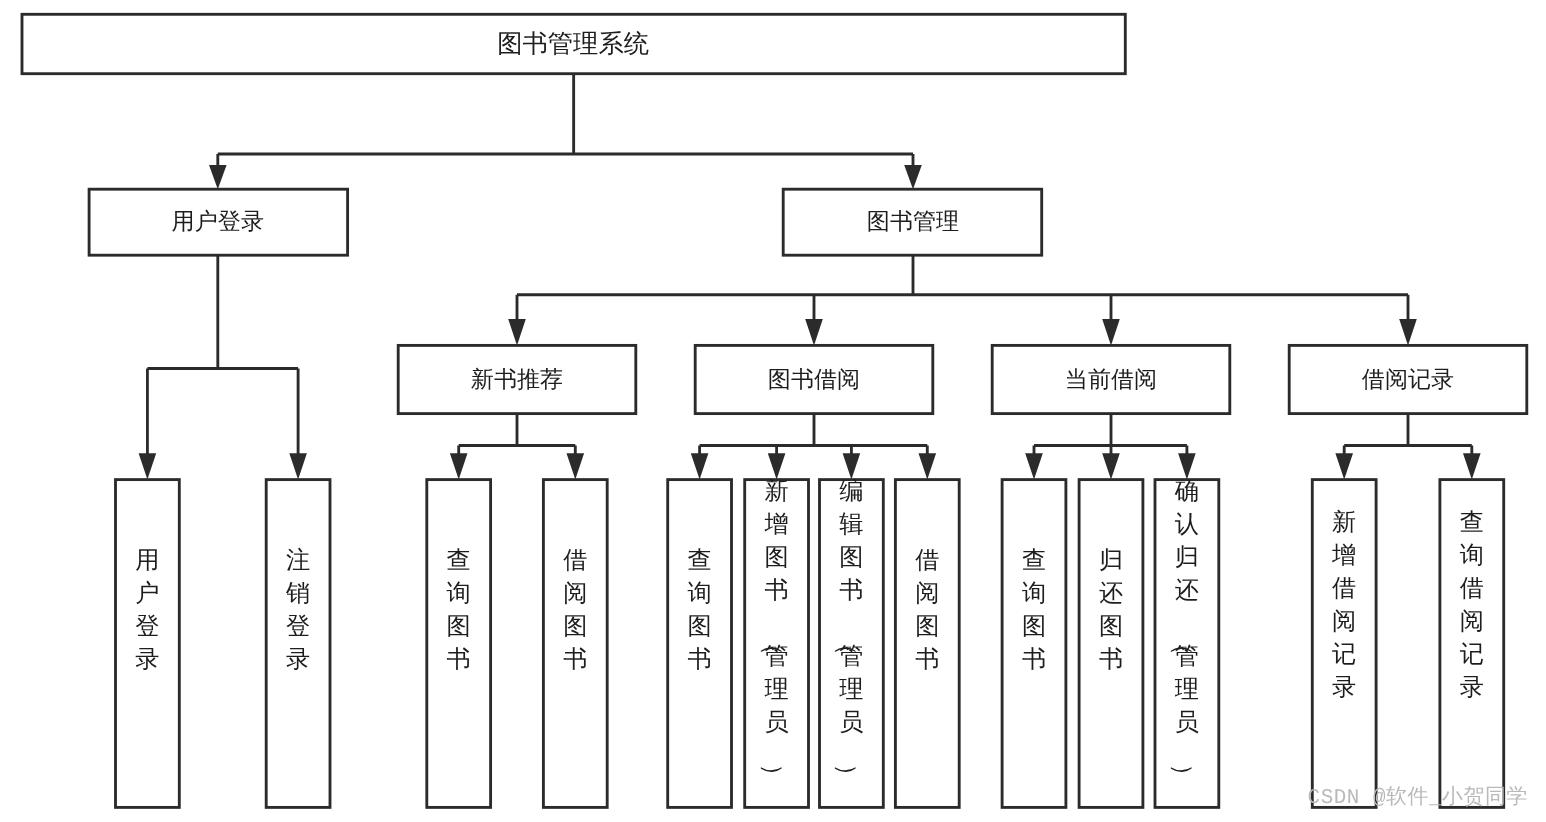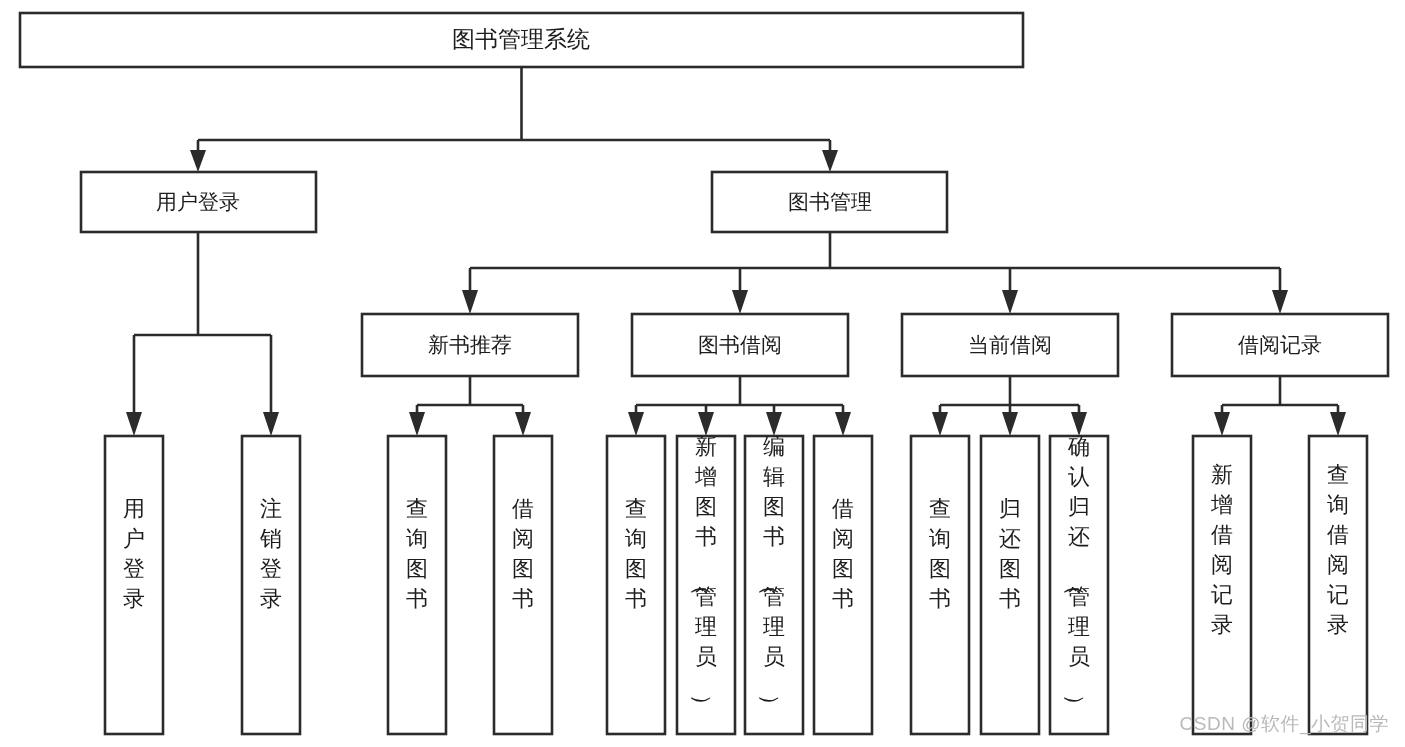--- a/index.html
+++ b/index.html
@@ -54,21 +54,21 @@
   .vlabel {
     fill: #1d1d1d;
     font-family: "Liberation Sans", "DejaVu Sans", sans-serif;
     font-size: 22px;
     text-anchor: middle;
   }
   .watermark {
     position: absolute;
     right: 16px;
     bottom: 6px;
-    font-family: Liberation Sans, sans-serif;
+    font-family: Liberation Mono, monospace;
     font-size: 19px;
     color: #b9b9b9;
     letter-spacing: 0.5px;
     white-space: nowrap;
     user-select: none;
   }
 </style>
 </head>
 <body>
 

